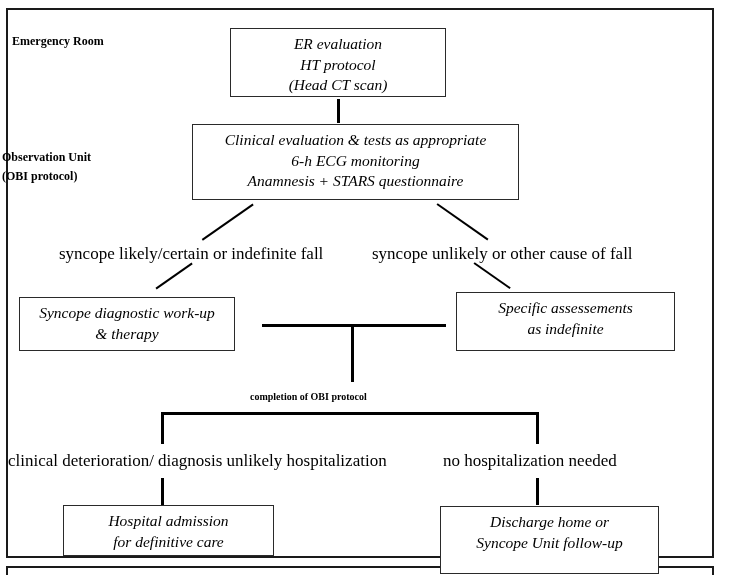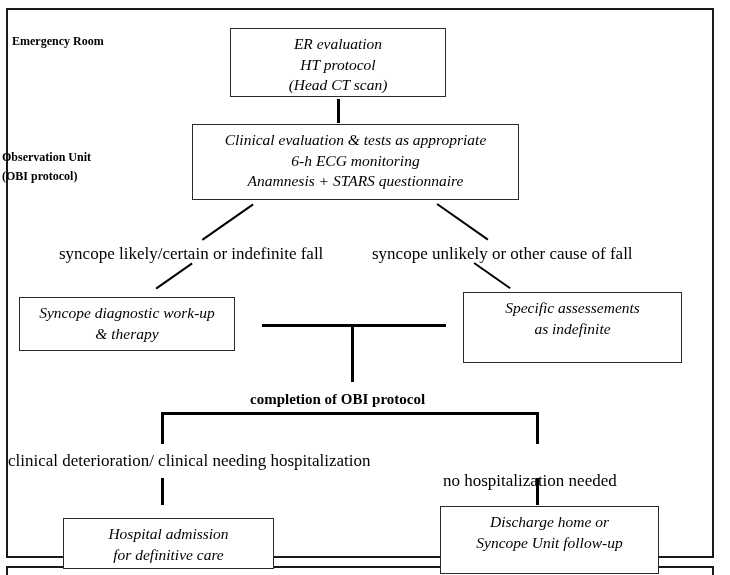--- a/index.html
+++ b/index.html
@@ -63,21 +63,21 @@
   }
   .side-label .ln { display: block; }
 
   
   .caption {
     position: absolute;
     font-size: 17px;
     white-space: nowrap;
     line-height: 1.1;
   }
-  .caption.bold { font-weight: bold; font-size: 15px; font-family: Liberation Serif, serif; }
+  .caption.bold { font-weight: bold; font-size: 10px; font-family: Liberation Serif, serif; }
 
   
   .vline {
     position: absolute;
     background: #000000;
     width: 2px;
   }
   .hline {
     position: absolute;
     background: #000000;
@@ -130,41 +130,41 @@
   <div class="caption" style="left:372px; top:245px;">syncope unlikely or other cause of fall</div>
 
   <div class="diag" style="left:192px; top:262px; width:44px; transform:rotate(145deg);"></div>
   <div class="diag" style="left:474px; top:262px; width:44px; transform:rotate(35deg);"></div>
 
   <div class="box" style="left:19px; top:297px; width:216px; height:54px;">
     <span class="ln">Syncope diagnostic work-up</span>
     <span class="ln">&amp; therapy</span>
   </div>
 
-  <div class="box" style="left:456px; top:292px; width:219px; height:71px;margin-left:7px;">
+  <div class="box" style="left:456px; top:292px; width:219px; height:59px;">
     <span class="ln">Specific assessements</span>
     <span class="ln">as indefinite</span>
   </div>
 
   <div class="hline thick" style="left:262px; top:324px; width:184px;"></div>
   <div class="vline thick" style="left:351px; top:324px; height:58px;"></div>
 
   <div class="caption bold" style="left:250px; top:391px;">completion of OBI protocol</div>
 
   <div class="hline thick" style="left:161px; top:412px; width:378px;"></div>
   <div class="vline thick" style="left:161px; top:412px; height:32px;"></div>
   <div class="vline thick" style="left:536px; top:412px; height:32px;"></div>
 
-  <div class="caption" style="left:8px; top:452px;">clinical deterioration/ clinical needing hospitalization</div>
-  <div class="caption" style="left:443px; top:472px;">no hospitalization needed</div>
+  <div class="caption" style="left:8px; top:452px;">clinical deterioration/ diagnosis unlikely hospitalization</div>
+  <div class="caption" style="left:443px; top:452px;">no hospitalization needed</div>
 
   <div class="vline thick" style="left:161px; top:478px; height:27px;"></div>
   <div class="vline thick" style="left:536px; top:478px; height:27px;"></div>
 
-  <div class="box" style="left:63px; top:518px; width:211px; height:51px;">
+  <div class="box" style="left:63px; top:505px; width:211px; height:51px;">
     <span class="ln">Hospital admission</span>
     <span class="ln">for definitive care</span>
   </div>
 
   <div class="box" style="left:440px; top:506px; width:219px; height:68px;">
     <span class="ln">Discharge home or</span>
     <span class="ln">Syncope Unit follow-up</span>
   </div>
 
 </div>

